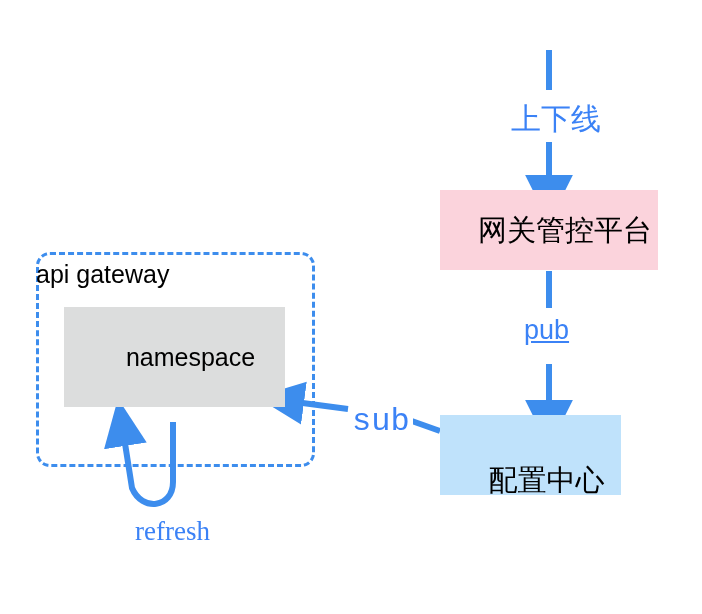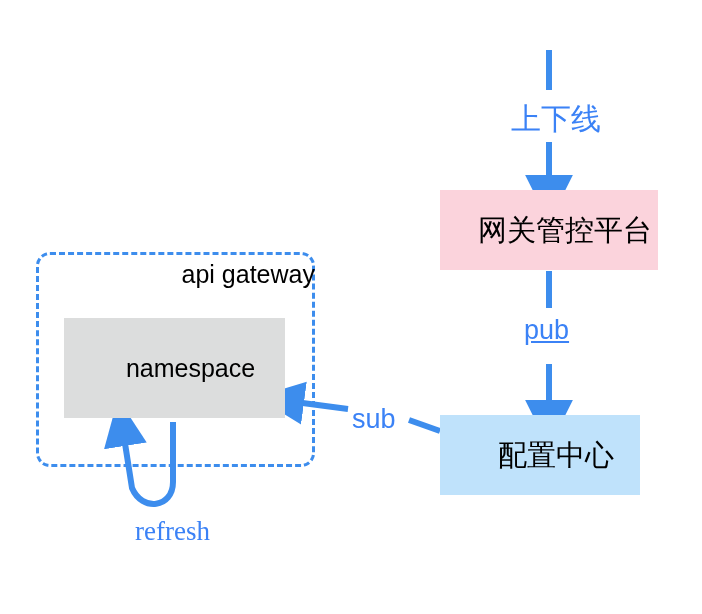--- a/index.html
+++ b/index.html
@@ -48,27 +48,28 @@
   #gateway-platform-box {
     left: 440px;
     top: 190px;
     width: 218px;
     height: 80px;
     background: #fbd3dc;
   }
   #config-center-box {
     left: 440px;
     top: 415px;
-    width: 200px;
+    width: 181px;
     height: 80px;
     background: #bfe2fb;
+    align-items: flex-end;
   }
   #namespace-box {
     left: 64px;
-    top: 318px;
+    top: 307px;
     width: 221px;
     height: 100px;
     background: #dcdddd;
   }
   #api-gateway-group {
     position: absolute;
     left: 36px;
     top: 252px;
     width: 279px;
     height: 215px;
@@ -92,34 +93,35 @@
   }
   #label-pub {
     left: 521px;
     top: 317px;
     font-size: 27px;
     text-decoration: underline;
   }
   #label-sub {
     left: 349px;
     top: 406px;
-    font-size: 27px;
+    font-size: 32px;
+    font-family: Liberation Mono, monospace;
   }
   #label-refresh {
     left: 132px;
     top: 518px;
     font-size: 27px;
     font-family: Liberation Serif, serif;
   }
   #api-gateway-title {
     position: absolute;
     left: 36px;
     top: 262px;
     width: 279px;
-    text-align: right;
+    text-align: left;
     font-size: 25px;
     color: #000000;
     line-height: 1;
   }
 </style>
 </head>
 <body>
 
 <div id="canvas">
 

